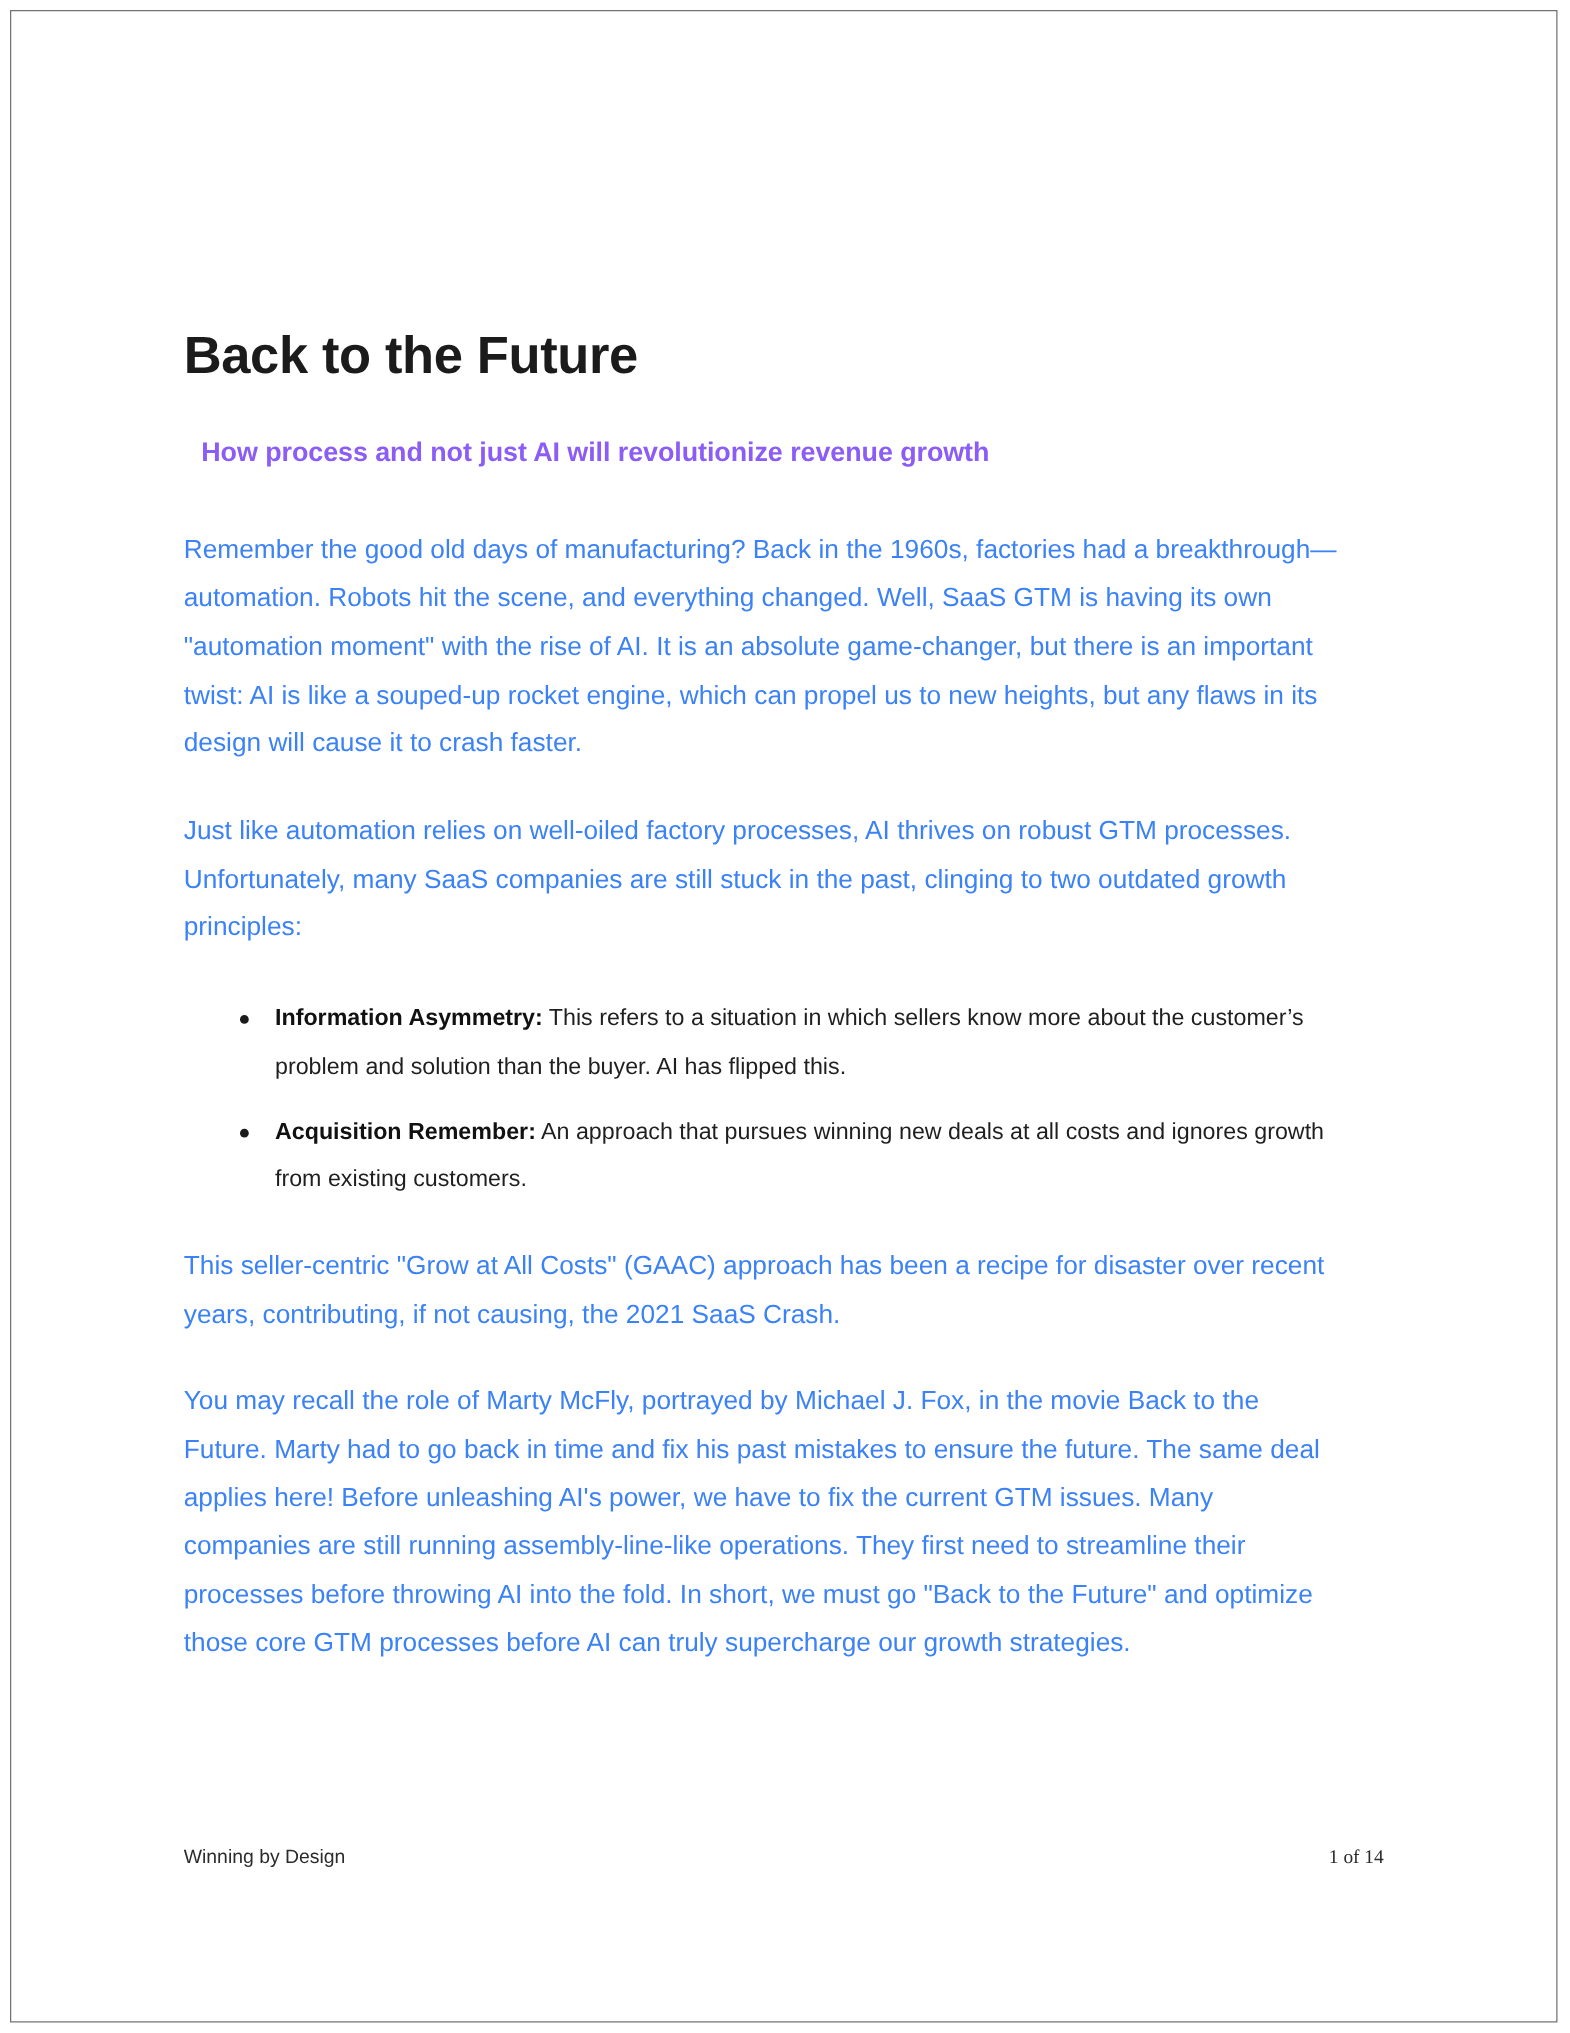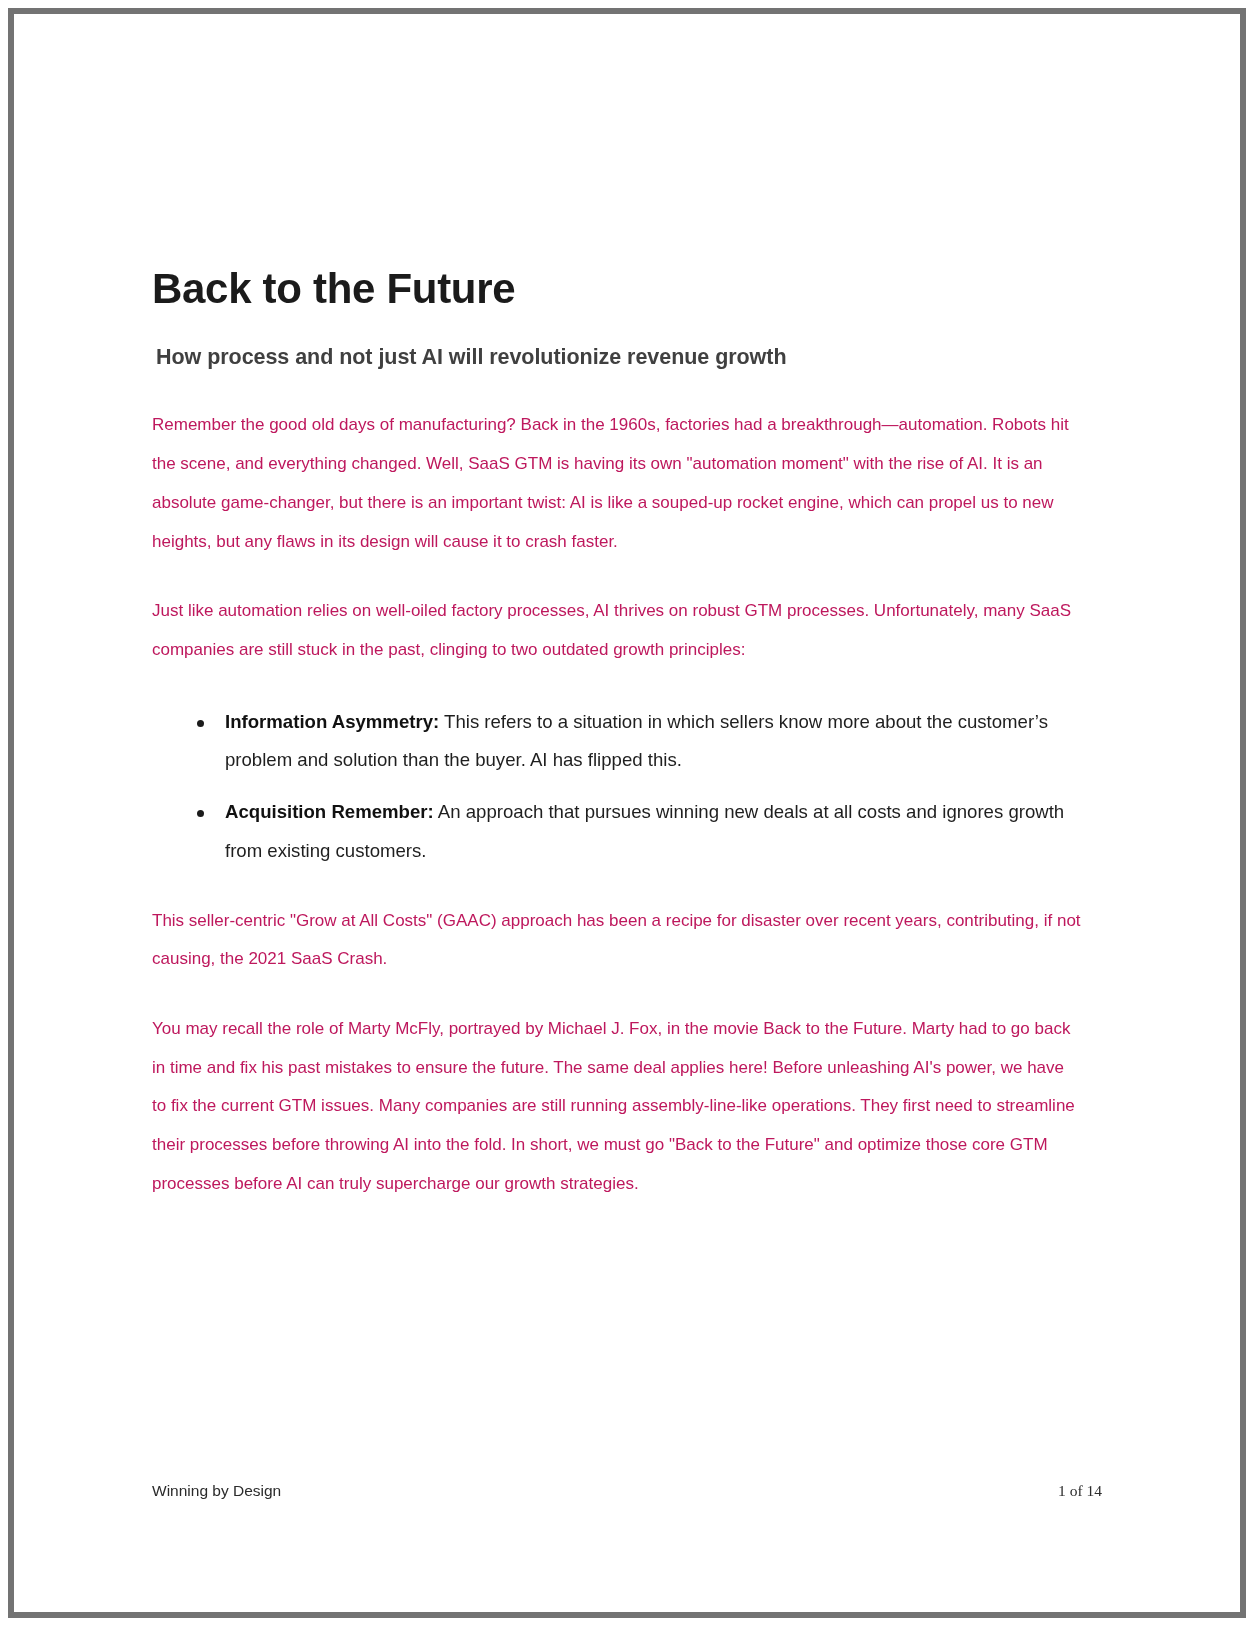--- a/index.html
+++ b/index.html
@@ -17,21 +17,21 @@
 
   
   .page-frame {
     position: absolute;
     left: 8px;
     top: 8px;
     width: 1238px;
     height: 1610px;
     box-sizing: border-box;
     background: #ffffff;
-    border: 6px solid #737373;
+    border: 1px solid #737373;
     box-shadow: 0 0 0 7px #ffffff;
     overflow: hidden;
   }
 
   .page-body {
     position: absolute;
     left: 138px;
     top: 0;
     width: 930px;
   }
@@ -40,44 +40,44 @@
     margin: 0;
     padding-top: 250px;
     font-size: 42px;
     line-height: 1.18;
     font-weight: 700;
     letter-spacing: -0.3px;
     color: #1b1b1b;
   }
 
   .doc-subtitle {
-    margin: 4px;
+    margin: 14px;
     padding-top: 26px;
     font-size: 21.5px;
     line-height: 1.3;
     font-weight: 700;
     letter-spacing: -0.05px;
-    color: #404040;
+    color: #8b5cf6;
   }
 
   .byline {
     margin: 0;
     padding-top: 36px;
     font-size: 18.5px;
     line-height: 1.45;
     font-style: italic;
     color: #1b1b1b;
   }
 
   p.para {
     margin: 0;
     padding-top: 31px;
-    font-size: 17px;
+    font-size: 21px;
     line-height: 38.7px;
-    color: #be185d;
+    color: #3b82f6;
   }
 
   ul.bullets {
     margin: 0;
     padding: 20px 0 0 0;
     list-style: none;
   }
   ul.bullets li {
     position: relative;
     padding-left: 73px;

